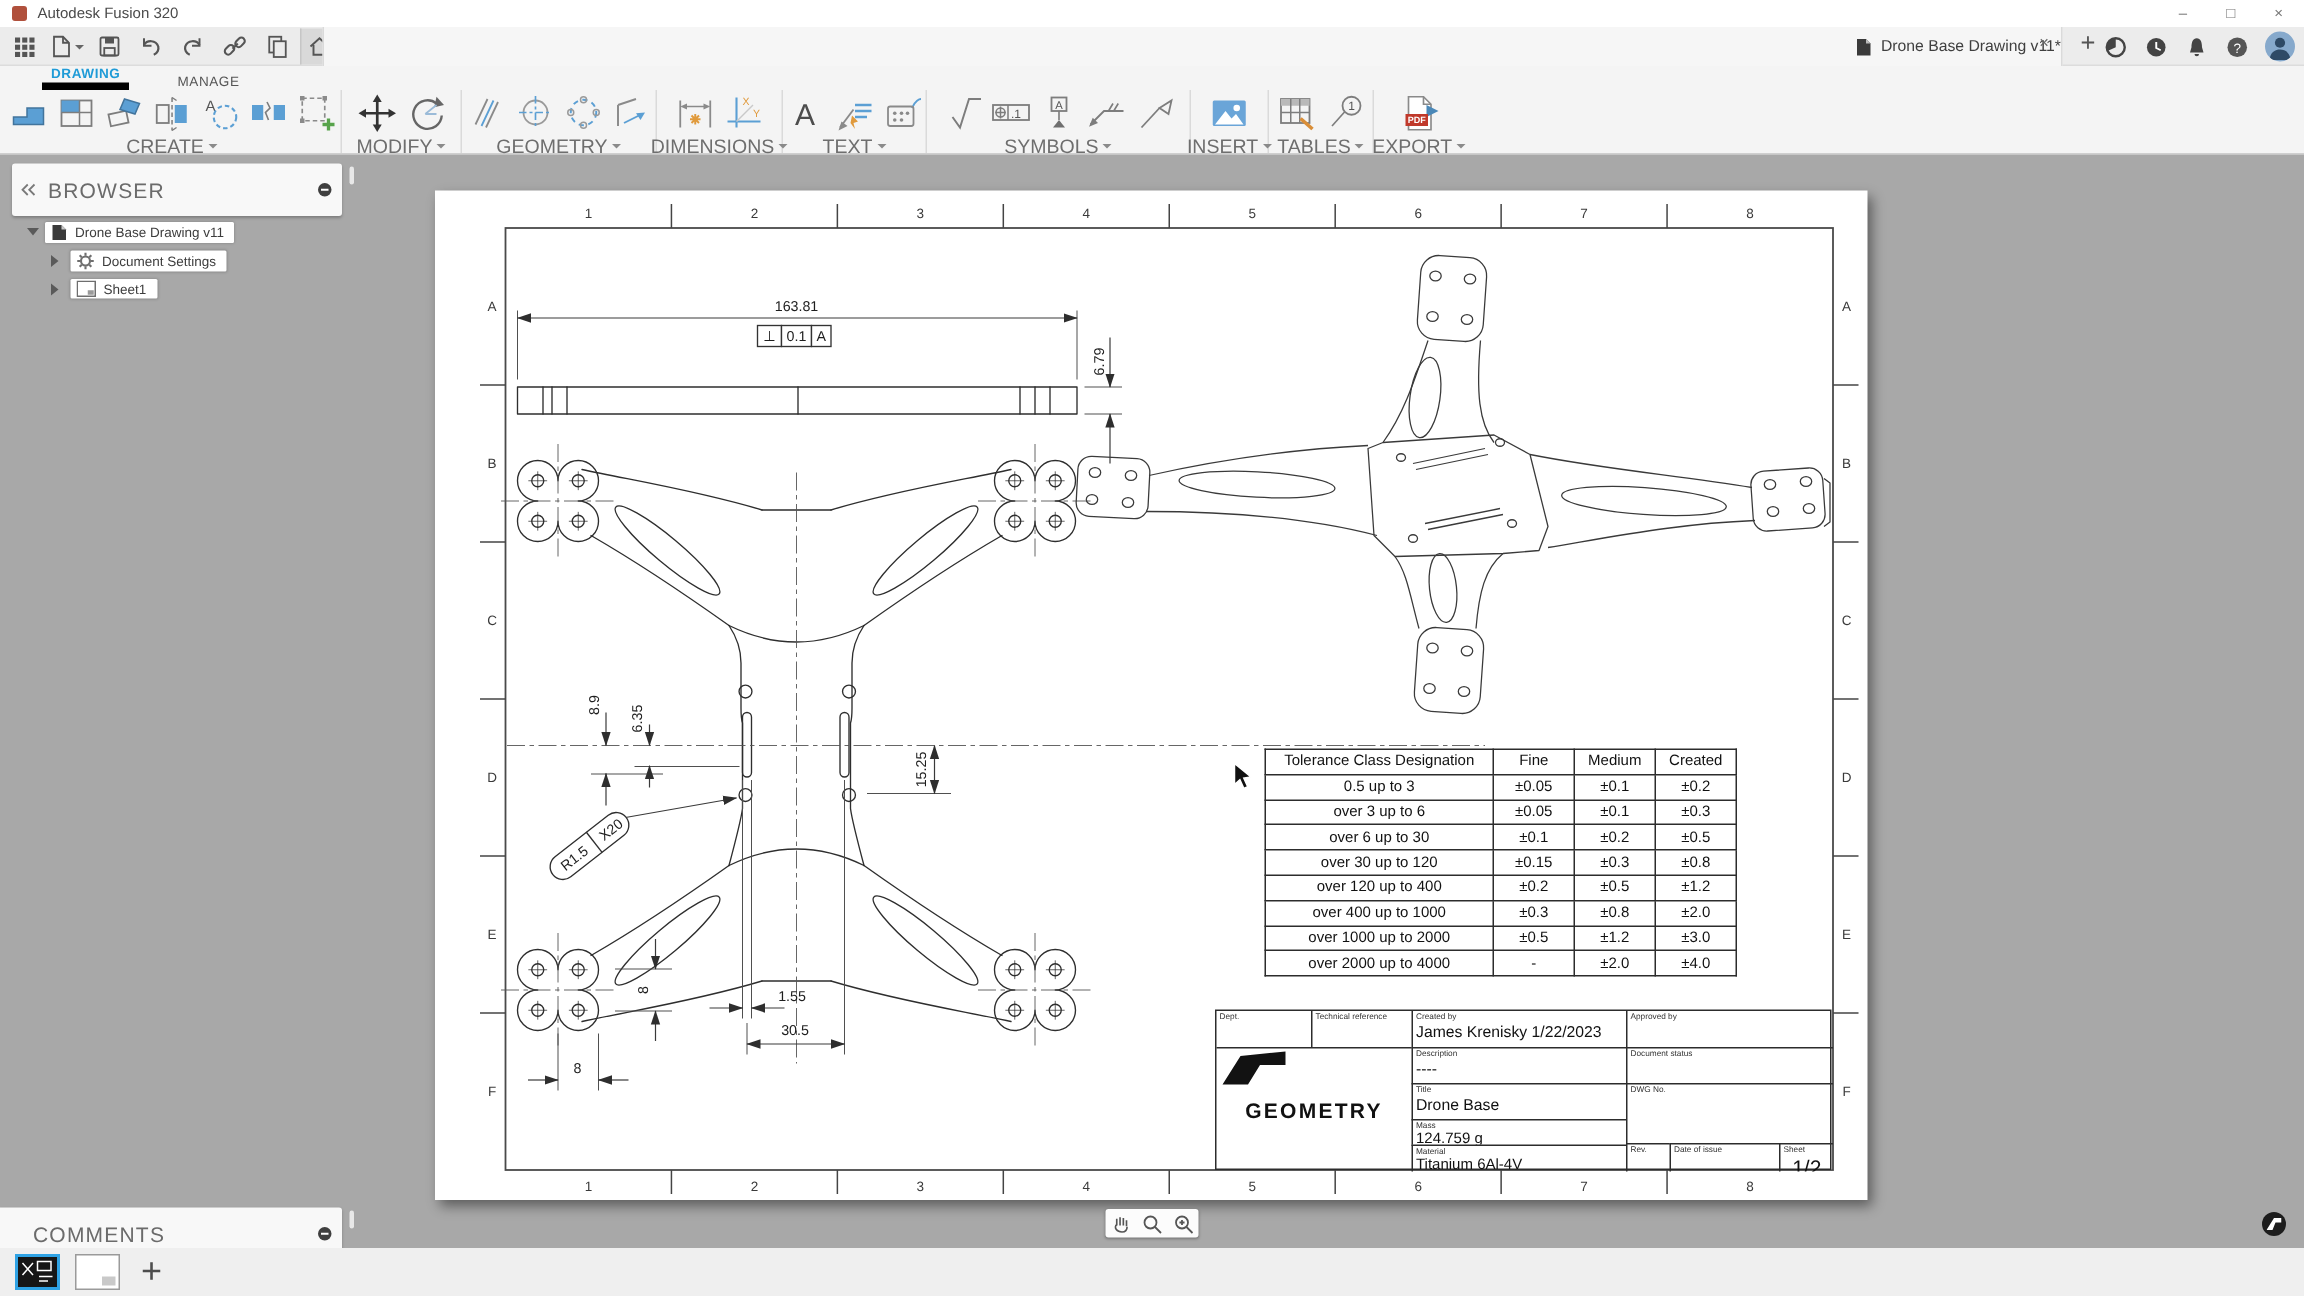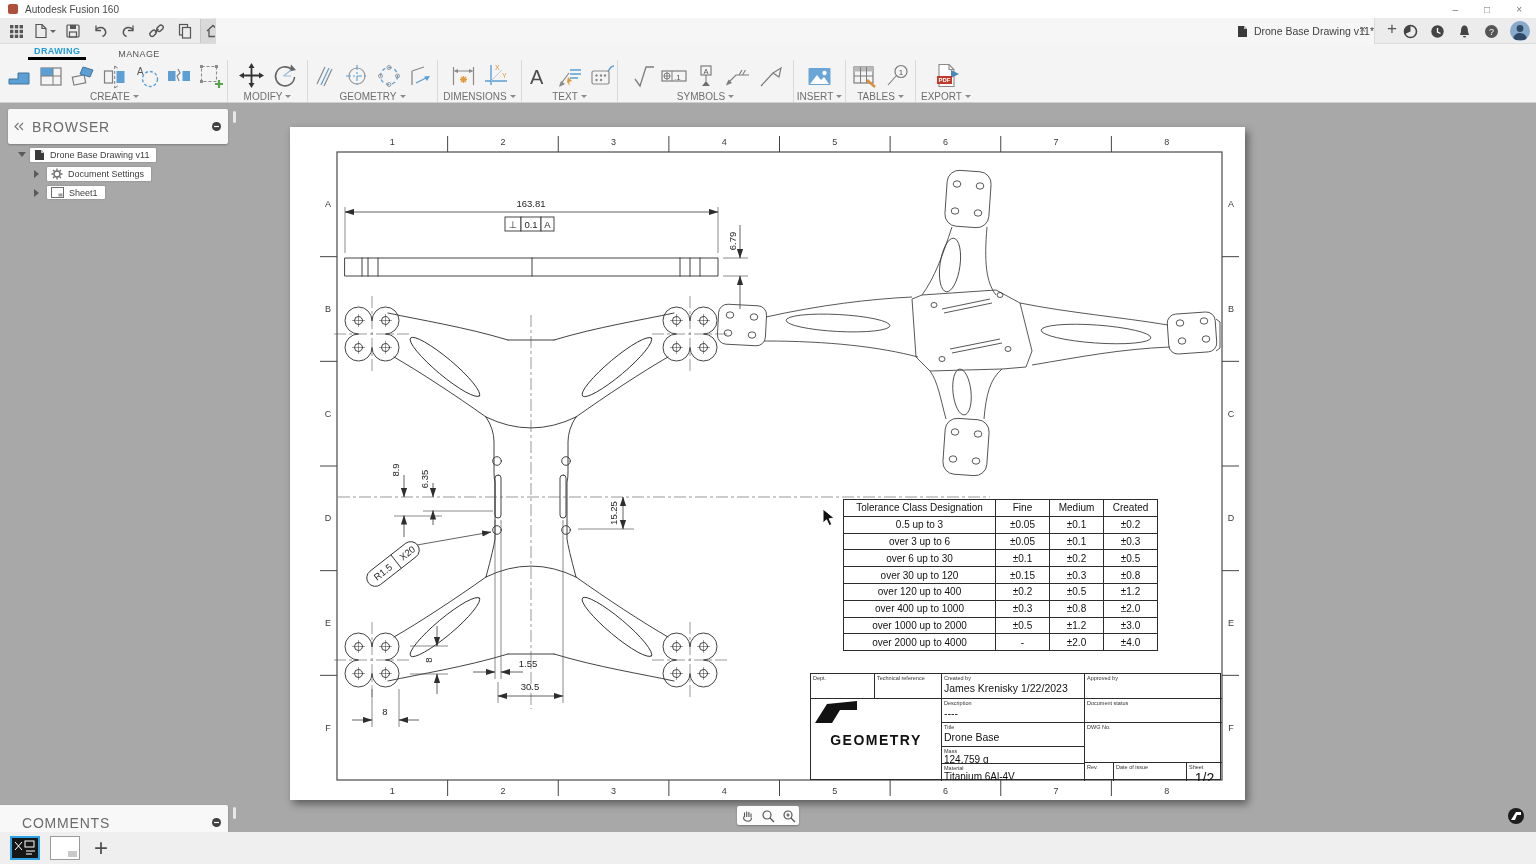--- a/index.html
+++ b/index.html
@@ -20,25 +20,25 @@
   .qcaret{width:0;height:0;border:3px solid transparent;border-top-color:#666;margin-left:1px;margin-top:4px}
   .doctab{position:absolute;left:215px;top:0;width:1160px;height:26px;background:#f6f6f6;border-left:1px solid #dadada;border-right:1px solid #dadada;display:flex;align-items:center;justify-content:flex-end;gap:6px;font-size:10.5px;color:#3f3f3f}
   .doctab .closex{position:absolute;right:8px;top:5px;font-size:11px;color:#666}
   .tabplus{position:absolute;left:1382px;top:1px;font-size:17px;color:#555;width:20px;text-align:center}
   .acct{position:absolute;right:6px;top:1px;height:24px;display:flex;align-items:center;gap:11px}
 
   
   .ribbon{position:absolute;left:0;top:44px;width:100%;height:59px;background:#f4f4f4;border-bottom:1px solid #cfcfcf}
   .rtabs{display:flex;gap:26px;padding-left:28px;height:16px;align-items:flex-end;font-size:9px;letter-spacing:.4px}
   .rtab{padding:0 6px 1px 6px;color:#555}
-  .rtab.active{color:#1f9bd7;border-bottom:3px solid #000000;font-weight:bold}
+  .rtab.active{color:#1f9bd7;border-bottom:5px solid #000000;font-weight:bold}
   .rbody{display:flex;height:42px;padding-left:2px}
   .rgroup{display:flex;flex-direction:column;align-items:center;justify-content:flex-start;border-right:1px solid #dadada;padding-top:1px}
   .ricons{display:flex;align-items:center;justify-content:center;gap:4px;height:31px}
-  .rlabel{font-size:10px;color:#6e6e6e;display:flex;align-items:center;gap:3px;margin-top:1px}
+  .rlabel{font-size:13px;color:#6e6e6e;display:flex;align-items:center;gap:3px;margin-top:1px}
   .caret{width:0;height:0;border:3px solid transparent;border-top-color:#8a8a8a;margin-top:3px}
   .ribt{width:28px;height:28px;display:flex;align-items:center;justify-content:center}
 
   
   .canvas{position:absolute;left:0;top:103px;width:1536px;height:729px;background:#a8a8a8}
 
   
   .bpanel{position:absolute;left:8px;top:6px;width:220px}
   .phead{height:35px;background:#f8f8f8;border-radius:2px;display:flex;align-items:center;font-size:14px;color:#6b6b6b;letter-spacing:.8px;padding:0 6px;box-shadow:0 1px 2px rgba(0,0,0,.25)}
   .phead .ptitle{margin-left:8px;flex:1}
@@ -95,21 +95,21 @@
   .hicon{width:16px;height:16px;display:flex;align-items:center;justify-content:center}
   .avatar{width:20px;height:20px;border-radius:50%;background:#86a9cc;overflow:hidden;display:flex;align-items:center;justify-content:center}
 </style>
 </head>
 <body>
 
 <div class="app">
 
   <div class="titlebar">
     <div class="appicon"></div>
-    <span>Autodesk Fusion 160</span>
+    <span>Autodesk Fusion 320</span>
     <div class="wctrls">
       <span>–</span>
       <span>□</span>
       <span>×</span>
     </div>
   </div>
 
   <div class="tabbar">
     <div class="qat">
       <div class="qbtn">

